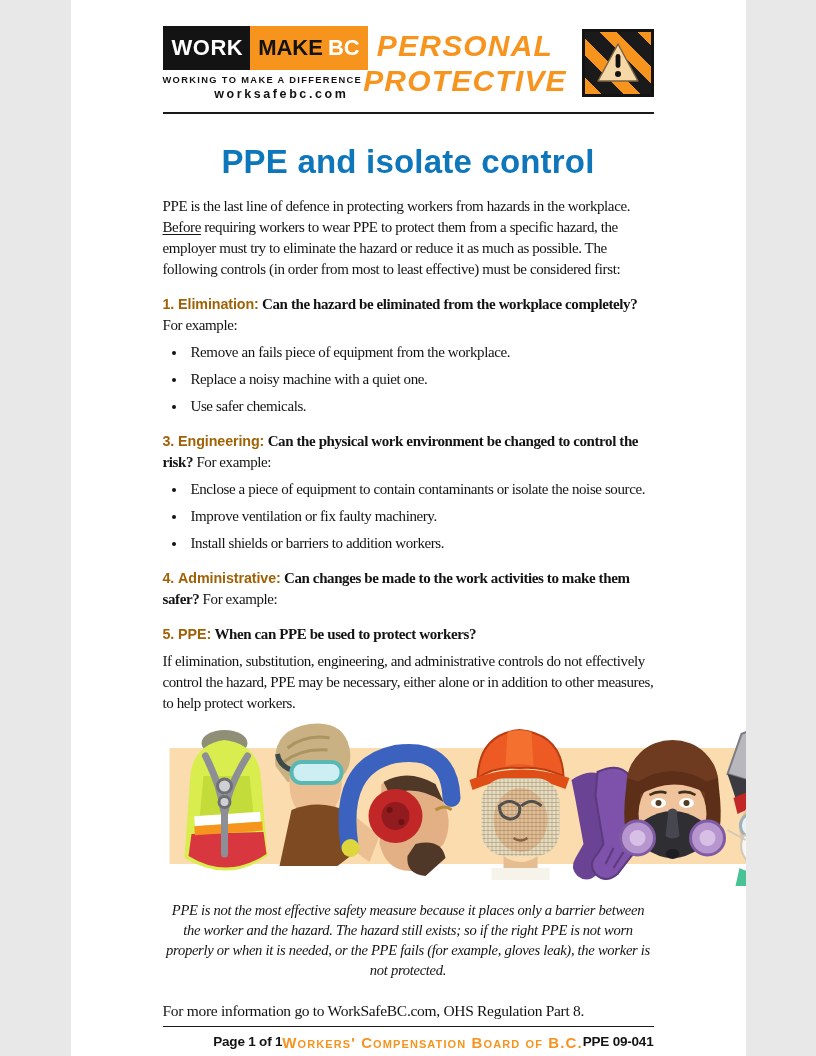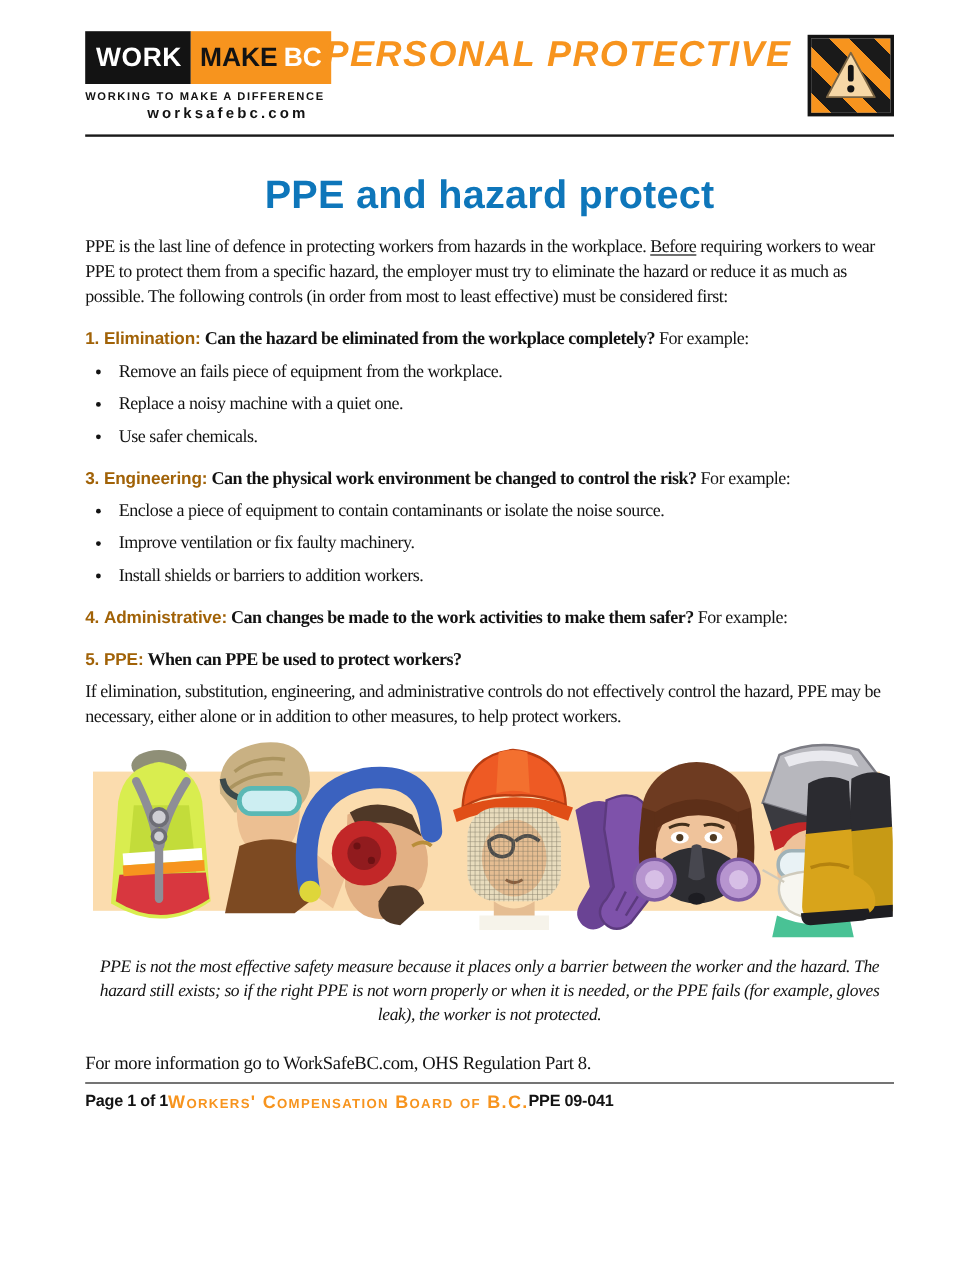--- a/index.html
+++ b/index.html
@@ -1,17 +1,17 @@
 <!DOCTYPE html>
 <html><head>
 <meta charset="utf-8">
 <style>
   html,body{margin:0;padding:0;background:#e8e8e8;}
-  .page{width:816px;height:1056px;margin:0 auto;background:#fff;box-sizing:border-box;
-        padding:26px 71px 0;position:relative;overflow:hidden;
+  .page{width:675px;height:1056px;margin:0 auto;background:#fff;box-sizing:border-box;
+        padding:26px 92px 0;position:relative;overflow:hidden;
         font-family:"Liberation Serif",serif;color:#131313;}
 
   
   .hdr{display:flex;justify-content:space-between;align-items:flex-start;}
   .logo-wrap{width:186px;flex:none;}
   .logo-box{display:flex;height:44px;width:178px;}
   .logo-left{background:#131313;color:#fff;display:flex;align-items:center;padding:0 7px 0 9px;
              font-family:"Liberation Sans",sans-serif;font-weight:800;font-size:22px;letter-spacing:.5px;}
   .logo-right{background:#f7941e;display:flex;align-items:center;padding:0 8px;gap:5px;
               font-family:"Liberation Sans",sans-serif;font-weight:800;font-size:22px;}
@@ -43,21 +43,21 @@
   .ppe-note{margin:6px 0 0;}
 
   
   .illu{margin:4px 0 0 1px;}
   .caption{margin:6px auto 0;text-align:center;font-style:italic;font-size:14.6px;
            line-height:20px;letter-spacing:-.3px;}
 
   
   .more{margin:22px 0 0;font-size:15.5px;letter-spacing:-.3px;}
   .frule{border:none;border-top:1.6px solid #1a1a1a;margin:6px 0 0;}
-  .frow{display:flex;justify-content:flex-start;align-items:flex-start;margin-top:7px;
+  .frow{display:flex;justify-content:flex-end;align-items:flex-start;margin-top:7px;
         font-family:"Liberation Sans",sans-serif;}
   .fpage,.fdoc{font-weight:700;font-size:13.5px;color:#131313;letter-spacing:-.2px;}
   .forg{color:#f7941e;font-weight:700;font-variant:small-caps;letter-spacing:1.1px;font-size:15px;}
 </style>
 </head>
 <body>
 
 <div class="page">
 
   <div class="hdr">
@@ -78,21 +78,21 @@
     <div class="hazard">
       <svg width="44" height="42" viewBox="0 0 44 42">
         <polygon points="22,2 42,39 2,39" fill="#f6d7a6" stroke="#7a6443" stroke-width="1.5" stroke-linejoin="round"></polygon>
         <rect x="19.6" y="12" width="4.8" height="14" rx="2.4" fill="#131313"></rect>
         <circle cx="22" cy="32" r="3" fill="#131313"></circle>
       </svg>
     </div>
   </div>
   <hr class="rule">
 
-  <div class="headline">PPE and hazard protect</div>
+  <div class="headline">PPE and isolate control</div>
 
   <p class="serif-p"><span>PPE is the last line of defence in protecting workers from hazards in the workplace. </span><u>Before</u><span> requiring workers to wear PPE to protect them from a specific hazard, the employer must try to eliminate the hazard or reduce it as much as possible. The following controls (in order from most to least effective) must be considered first:</span></p>
 
   <p class="control"><span class="lbl"><span>1.</span>&nbsp;<span>Elimination:</span></span> <b>Can the hazard be eliminated from the workplace completely?</b> <span>For example:</span></p>
   <ul class="bullets">
     <li>Remove an fails piece of equipment from the workplace.</li>
   </ul>
 
   <ul class="bullets">
     <li>Replace a noisy machine with a quiet one.</li>

